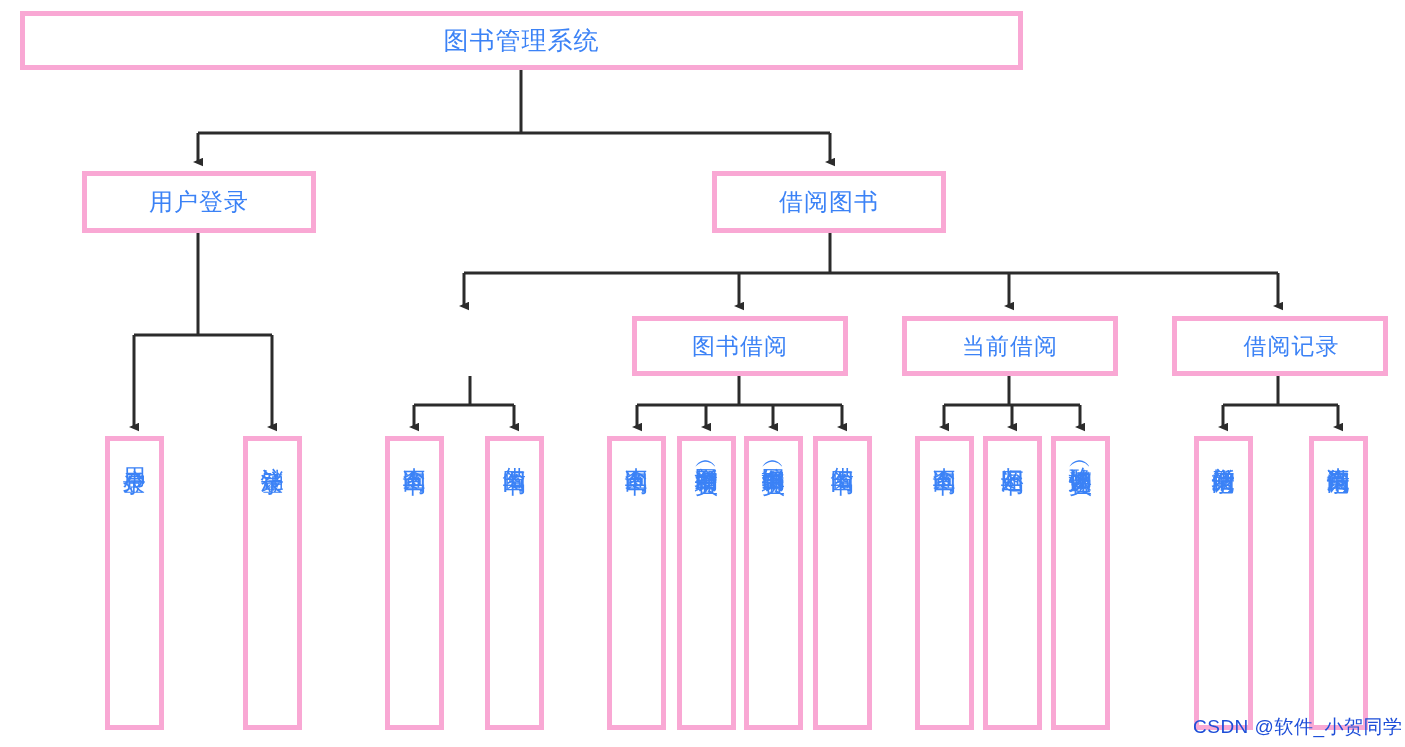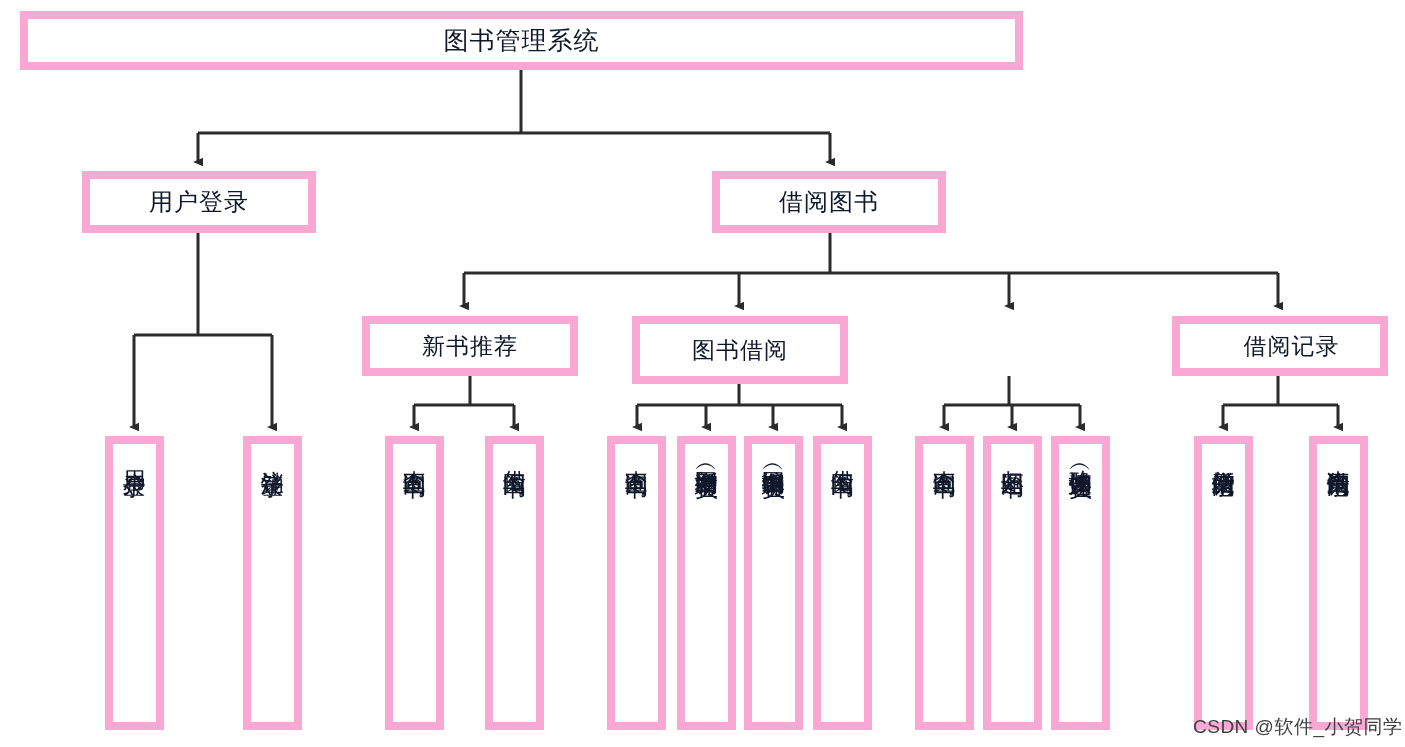--- a/index.html
+++ b/index.html
@@ -22,27 +22,27 @@
     position: absolute;
     left: 0;
     top: 0;
     width: 1405px;
     height: 747px;
     pointer-events: none;
   }
   .node {
     position: absolute;
     box-sizing: border-box;
-    border: 8px solid #f9a8d4;
+    border: 5px solid #f9a8d4;
     background: #ffffff;
     display: flex;
     align-items: center;
     justify-content: center;
     text-align: center;
-    color: #0f172a;
+    color: #3b82f6;
   }
   .node.root {
     font-size: 25px;
     letter-spacing: 1px;
   }
   .node.level1 {
     font-size: 24px;
     letter-spacing: 1px;
   }
   .node.level2 {
@@ -64,21 +64,21 @@
     display: block;
   }
   .leaf-tall .vtext {
     letter-spacing: 1px;
   }
   #watermark {
     position: absolute;
     left: 1193px;
     top: 714px;
     font-size: 19px;
-    color: #404040;
+    color: #1d4ed8;
     letter-spacing: 0.5px;
     white-space: nowrap;
   }
 </style>
 </head>
 <body>
 
 <div id="canvas">
 
   <svg id="edges" viewBox="0 0 1405 747" width="1405" height="747" xmlns="http://www.w3.org/2000/svg">
@@ -135,25 +135,25 @@
     <span>图书管理系统</span>
   </div>
 
   <div class="node level1" style="left:82px; top:171px; width:234px; height:62px;">
     <span>用户登录</span>
   </div>
   <div class="node level1" style="left:712px; top:171px; width:234px; height:62px;">
     <span>借阅图书</span>
   </div>
 
-  <div class="node level2" style="left:362px; top:316px; width:216px; height:60px;">
-    <span>新书推荐</span>
-  </div>
-  <div class="node level2" style="left:632px; top:316px; width:216px; height:68px;">
+  <div class="node level2" style="left:632px; top:316px; width:216px; height:60px;">
     <span>图书借阅</span>
+  </div>
+  <div class="node level2" style="left:902px; top:316px; width:216px; height:60px;">
+    <span>当前借阅</span>
   </div>
   <div class="node level2" style="left:1172px; top:316px; width:216px; height:60px;padding-left:23px;">
     <span>借阅记录</span>
   </div>
 
   <div class="node leaf" style="left:105px; top:436px; width:59px; height:294px;">
     <span class="vtext">用户登录</span>
   </div>
   <div class="node leaf" style="left:243px; top:436px; width:59px; height:294px;">
     <span class="vtext">注销登录</span>

